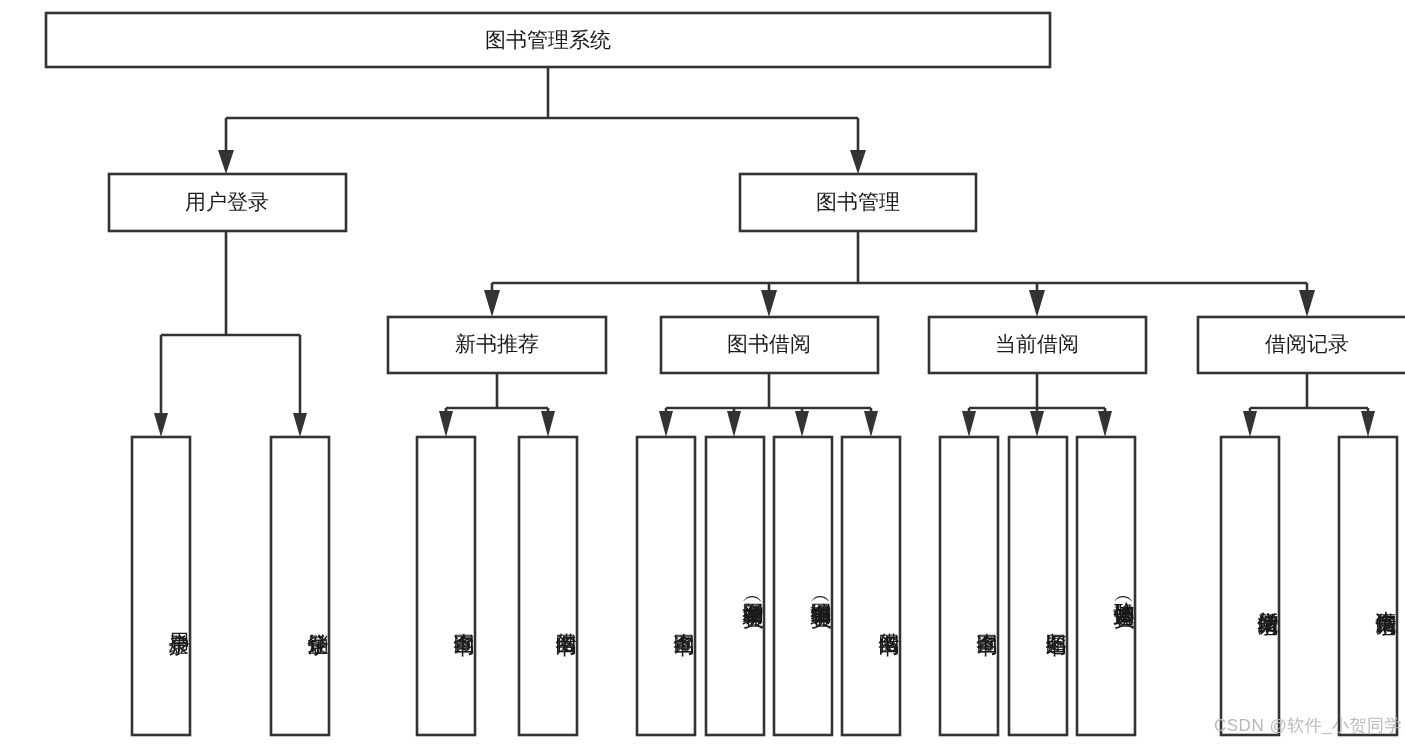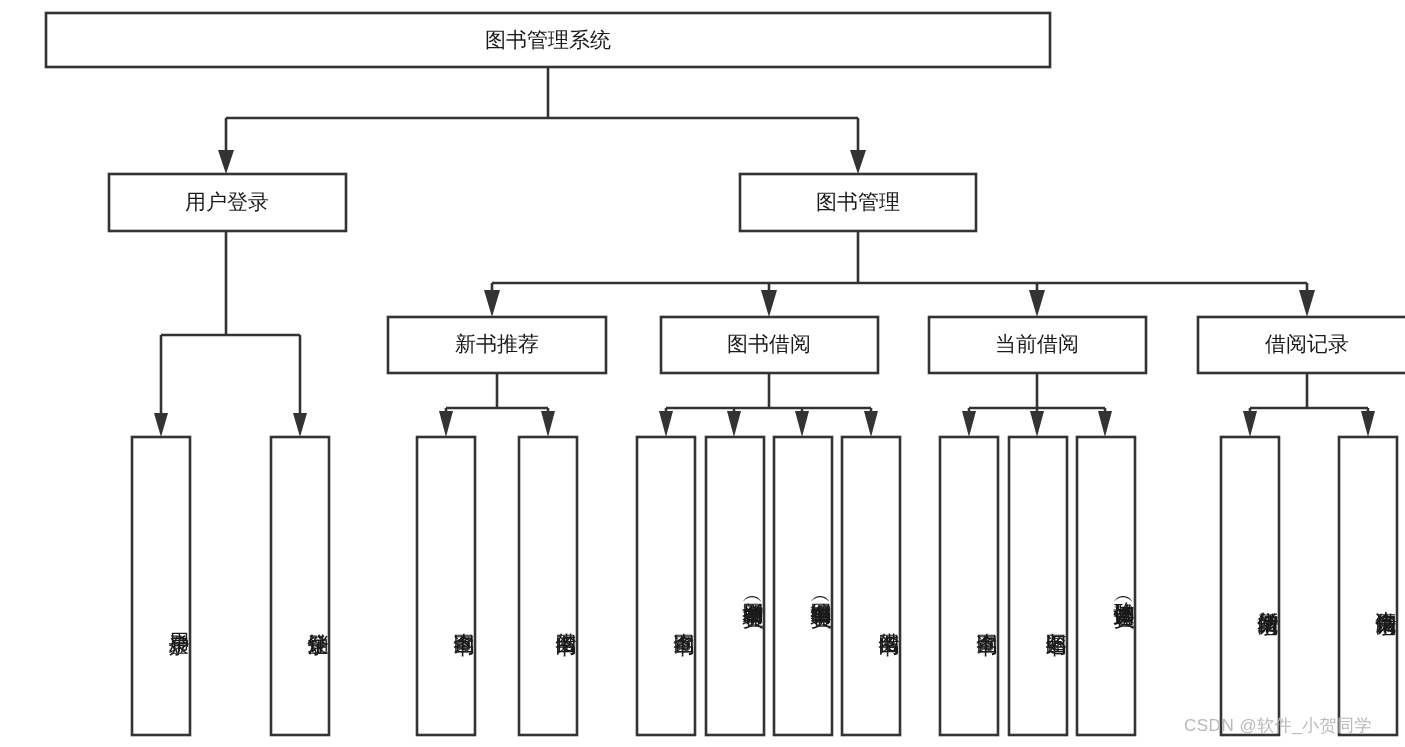--- a/index.html
+++ b/index.html
@@ -204,15 +204,15 @@
   <div class="node-label-v" style="left:746px; top:446px; width:58px; height:286px;">编辑图书（管理员）</div>
   <div class="node-label-v" style="left:814px; top:504px; width:58px; height:228px;">借阅图书</div>
 
   <div class="node-label-v" style="left:912px; top:504px; width:58px; height:228px;">查询图书</div>
   <div class="node-label-v" style="left:981px; top:504px; width:58px; height:228px;">归还图书</div>
   <div class="node-label-v" style="left:1049px; top:446px; width:58px; height:286px;">确认归还（管理员）</div>
 
   <div class="node-label-v" style="left:1193px; top:462px; width:58px; height:270px;">新增借阅记录</div>
   <div class="node-label-v" style="left:1311px; top:462px; width:58px; height:270px;">查询借阅记录</div>
 
-  <div class="watermark" style="left:1156px; top:714px;">CSDN @软件_小贺同学</div>
+  <div class="watermark" style="left:1186px; top:714px;">CSDN @软件_小贺同学</div>
 
 </div>
 
 </body></html>

